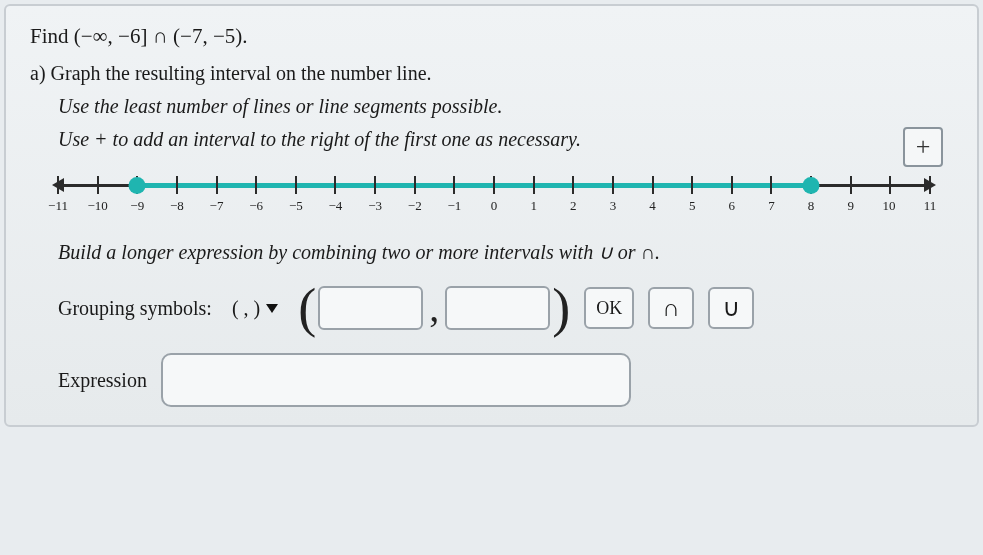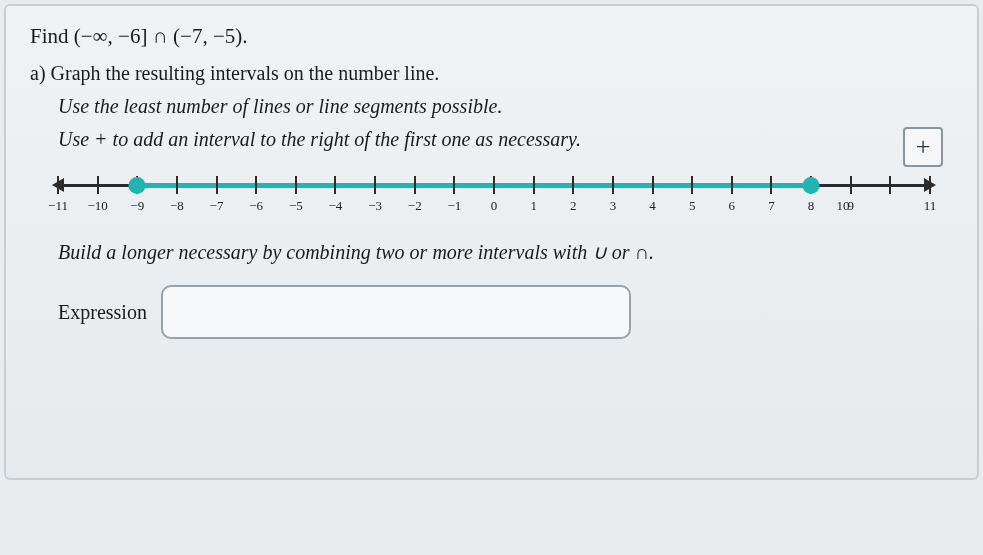--- a/index.html
+++ b/index.html
@@ -12,21 +12,21 @@
     width: 983px;
     height: 555px;
     overflow: hidden;
   }
   .page {
     border: 2px solid #c8cdd2;
     border-radius: 6px;
     margin: 4px;
     padding: 18px 24px 24px 24px;
     background: linear-gradient(180deg, #f0f3f5 0%, #e6eaec 100%);
-    height: 476px;
+    height: 423px;
     position: relative;
   }
   .problem-title { font-size: 21px; margin-bottom: 10px; }
   .sub { font-size: 20px; margin-bottom: 4px; line-height: 1.45; }
   .inst { font-style: italic; padding-left: 28px; }
   .part-a-wrap { position: relative; }
   .plus-btn {
     position: absolute;
     right: 10px;
     top: 68px;
@@ -157,21 +157,21 @@
   }
 </style>
 </head>
 <body>
 
 <div class="page">
 
   <div class="problem-title">Find (−∞, −6] ∩ (−7, −5).</div>
 
   <div class="part-a-wrap">
-    <div class="sub">a) Graph the resulting intervals on the number line.</div>
+    <div class="sub">a) Graph the resulting interval on the number line.</div>
     <div class="sub inst">Use the least number of lines or line segments possible.</div>
     <div class="sub inst">Use + to add an interval to the right of the first one as necessary.</div>
 
     <div class="plus-btn">
       <span>+</span>
     </div>
 
     <div class="numline-wrap" id="numline">
       <div class="axis"></div>
     <div class="segment" style="left: 83.2727px; width: 673.818px;"></div>
@@ -211,31 +211,50 @@
         <div class="tick-label" style="left: 638.182px;">5</div>
         <div class="tick" style="left: 676.818px;"></div>
         <div class="tick-label" style="left: 677.818px;">6</div>
         <div class="tick" style="left: 716.455px;"></div>
         <div class="tick-label" style="left: 717.455px;">7</div>
         <div class="tick" style="left: 756.091px;"></div>
         <div class="tick-label" style="left: 757.091px;">8</div>
         <div class="tick" style="left: 795.727px;"></div>
         <div class="tick-label" style="left: 796.727px;">9</div>
         <div class="tick" style="left: 835.364px;"></div>
-        <div class="tick-label" style="left: 789px;">10</div>
+        <div class="tick-label" style="left: 835px;">10</div>
         <div class="tick" style="left: 875px;"></div>
         <div class="tick-label" style="left: 876px;">11</div>
         <div class="point" style="left: 83.2727px;"></div>
         <div class="point" style="left: 757.091px;"></div>
       </div>
   </div>
 
   <div class="part-b">
-    <div class="sub inst">Build a longer necessary by combining two or more intervals with ∪ or ∩.</div>
-
+    <div class="sub inst">Build a longer expression by combining two or more intervals with ∪ or ∩.</div>
+
+    <div class="grouping-row">
+      <span>Grouping symbols:</span>
+      <span class="dropdown">
+        <span>( , )</span>
+        <span class="dd-caret"></span>
+      </span>
+
+      <span class="interval-build">
+        <span class="paren">(</span>
+        <input class="endpoint-input" placeholder="" style="">
+        <span class="comma">,</span>
+        <input class="endpoint-input" placeholder="" style="">
+        <span class="paren">)</span>
+      </span>
+
+      <span class="btn">OK</span>
+      <span class="btn sym">∩</span>
+      <span class="btn sym">∪</span>
+    </div>
 
     <div class="expr-row">
       <div class="expr-label">
         <span>Expression</span><br>
       </div>
       <input class="expr-window" value="" style="">
     </div>
   </div>
 
 </div>

